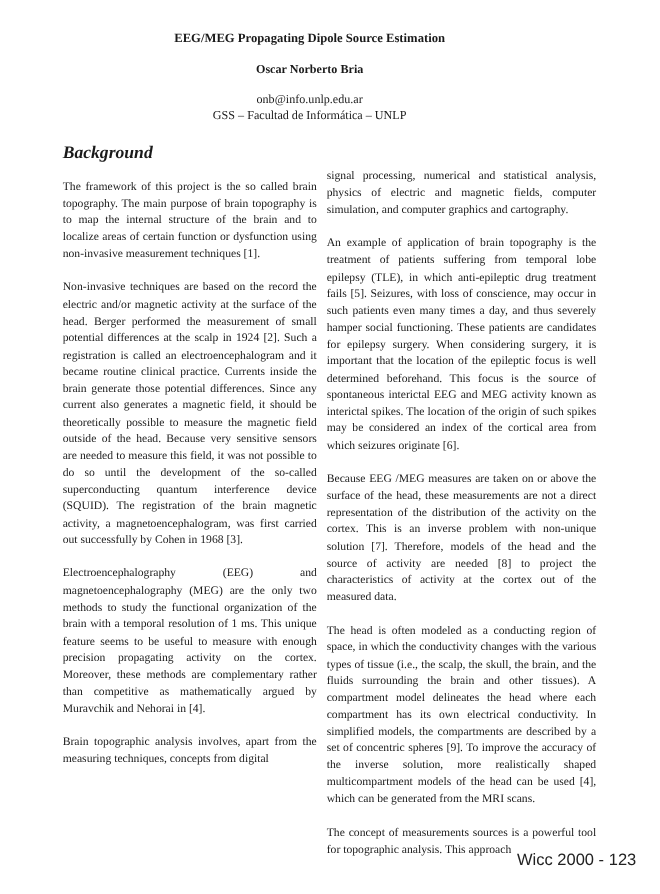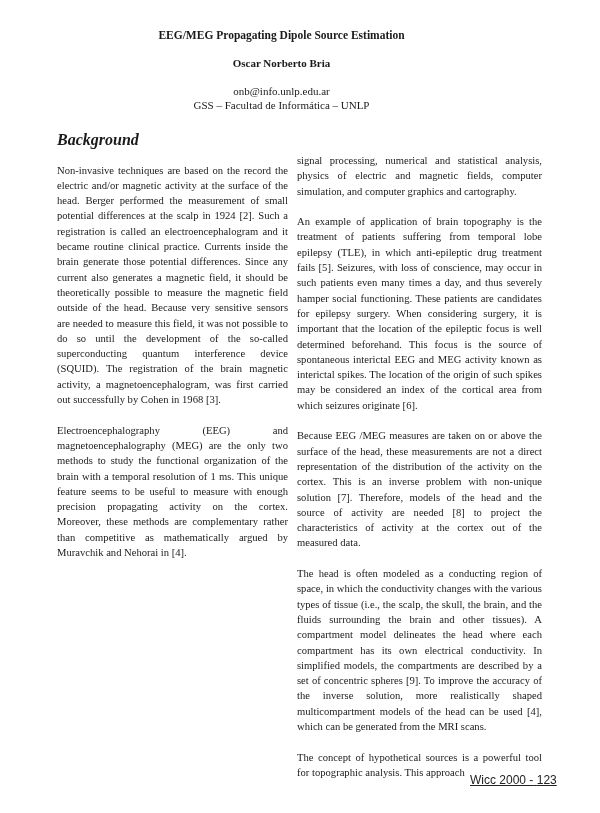--- a/index.html
+++ b/index.html
@@ -7,42 +7,44 @@
          font-family: "Liberation Serif", "DejaVu Serif", serif; color: #1a1a1a; }
   .header { position: absolute; left: 12px; width: 479px; text-align: center; margin-left: 30px; }
   .title { top: 29px; font-size: 11.5px; font-weight: bold; }
   .author { top: 57px; font-size: 11px; font-weight: bold; }
   .affil { top: 84px; font-size: 11px; line-height: 14px; }
   .col { position: absolute; top: 132px; font-size: 10.6px; line-height: 15.3px; text-align: justify; }
   .col-left { left: 57px; width: 231px; }
   .col-right { left: 297px; width: 245px; top: 131px; margin-top: 22px; }
   .col p { margin: 0 0 15.3px 0; }
   .section-heading { font-weight: bold; font-size: 16px; margin: 0 0 15.3px 0; line-height: 15.3px; font-style: italic; }
-  .footer { position: absolute; top: 773px; left: 470px; font-size: 12px; font-family: "Liberation Sans", sans-serif; color: #222; text-decoration: underline; }
+  .footer { position: absolute; top: 773px; left: 470px; font-size: 15px; font-family: "Liberation Sans", sans-serif; color: #222; }
 </style>
 </head>
 <body>
 
 <div class="header title">EEG/MEG Propagating Dipole Source Estimation</div>
 <div class="header author">Oscar Norberto Bria</div>
 <div class="header affil">
   <div>onb@info.unlp.edu.ar</div>
   <div>GSS – Facultad de Informática – UNLP</div>
 </div>
 
 <div class="col col-left">
   <div class="section-heading">Background</div>
+  <p>The framework of this project is the so called brain topography. The main purpose of brain topography is to map the internal structure of the brain and to localize areas of certain function or dysfunction using non-invasive measurement techniques [1].</p>
   <p>Non-invasive techniques are based on the record the electric and/or magnetic activity at the surface of the head. Berger performed the measurement of small potential differences at the scalp in 1924 [2]. Such a registration is called an electroencephalogram and it became routine clinical practice. Currents inside the brain generate those potential differences. Since any current also generates a magnetic field, it should be theoretically possible to measure the magnetic field outside of the head. Because very sensitive sensors are needed to measure this field, it was not possible to do so until the development of the so-called superconducting quantum interference device (SQUID). The registration of the brain magnetic activity, a magnetoencephalogram, was first carried out successfully by Cohen in 1968 [3].</p>
   <p>Electroencephalography (EEG) and magnetoencephalography (MEG) are the only two methods to study the functional organization of the brain with a temporal resolution of 1 ms. This unique feature seems to be useful to measure with enough precision propagating activity on the cortex. Moreover, these methods are complementary rather than competitive as mathematically argued by Muravchik and Nehorai in [4].</p>
+  <p>Brain topographic analysis involves, apart from the measuring techniques, concepts from digital</p>
 </div>
 
 <div class="col col-right">
   <p>signal processing, numerical and statistical analysis, physics of electric and magnetic fields, computer simulation, and computer graphics and cartography.</p>
   <p>An example of application of brain topography is the treatment of patients suffering from temporal lobe epilepsy (TLE), in which anti-epileptic drug treatment fails [5]. Seizures, with loss of conscience, may occur in such patients even many times a day, and thus severely hamper social functioning. These patients are candidates for epilepsy surgery. When considering surgery, it is important that the location of the epileptic focus is well determined beforehand. This focus is the source of spontaneous interictal EEG and MEG activity known as interictal spikes. The location of the origin of such spikes may be considered an index of the cortical area from which seizures originate [6].</p>
   <p>Because EEG /MEG measures are taken on or above the surface of the head, these measurements are not a direct representation of the distribution of the activity on the cortex. This is an inverse problem with non-unique solution [7]. Therefore, models of the head and the source of activity are needed [8] to project the characteristics of activity at the cortex out of the measured data.</p>
   <p>The head is often modeled as a conducting region of space, in which the conductivity changes with the various types of tissue (i.e., the scalp, the skull, the brain, and the fluids surrounding the brain and other tissues). A compartment model delineates the head where each compartment has its own electrical conductivity. In simplified models, the compartments are described by a set of concentric spheres [9]. To improve the accuracy of the inverse solution, more realistically shaped multicompartment models of the head can be used [4], which can be generated from the MRI scans.</p>
-  <p>The concept of hypothetical sources is a powerful tool for topographic analysis. This approach</p>
+  <p>The concept of measurements sources is a powerful tool for topographic analysis. This approach</p>
 </div>
 
 <div class="footer">
   <span>Wicc 2000 -</span>
   <span>123</span>
 </div>
 
 </body></html>

